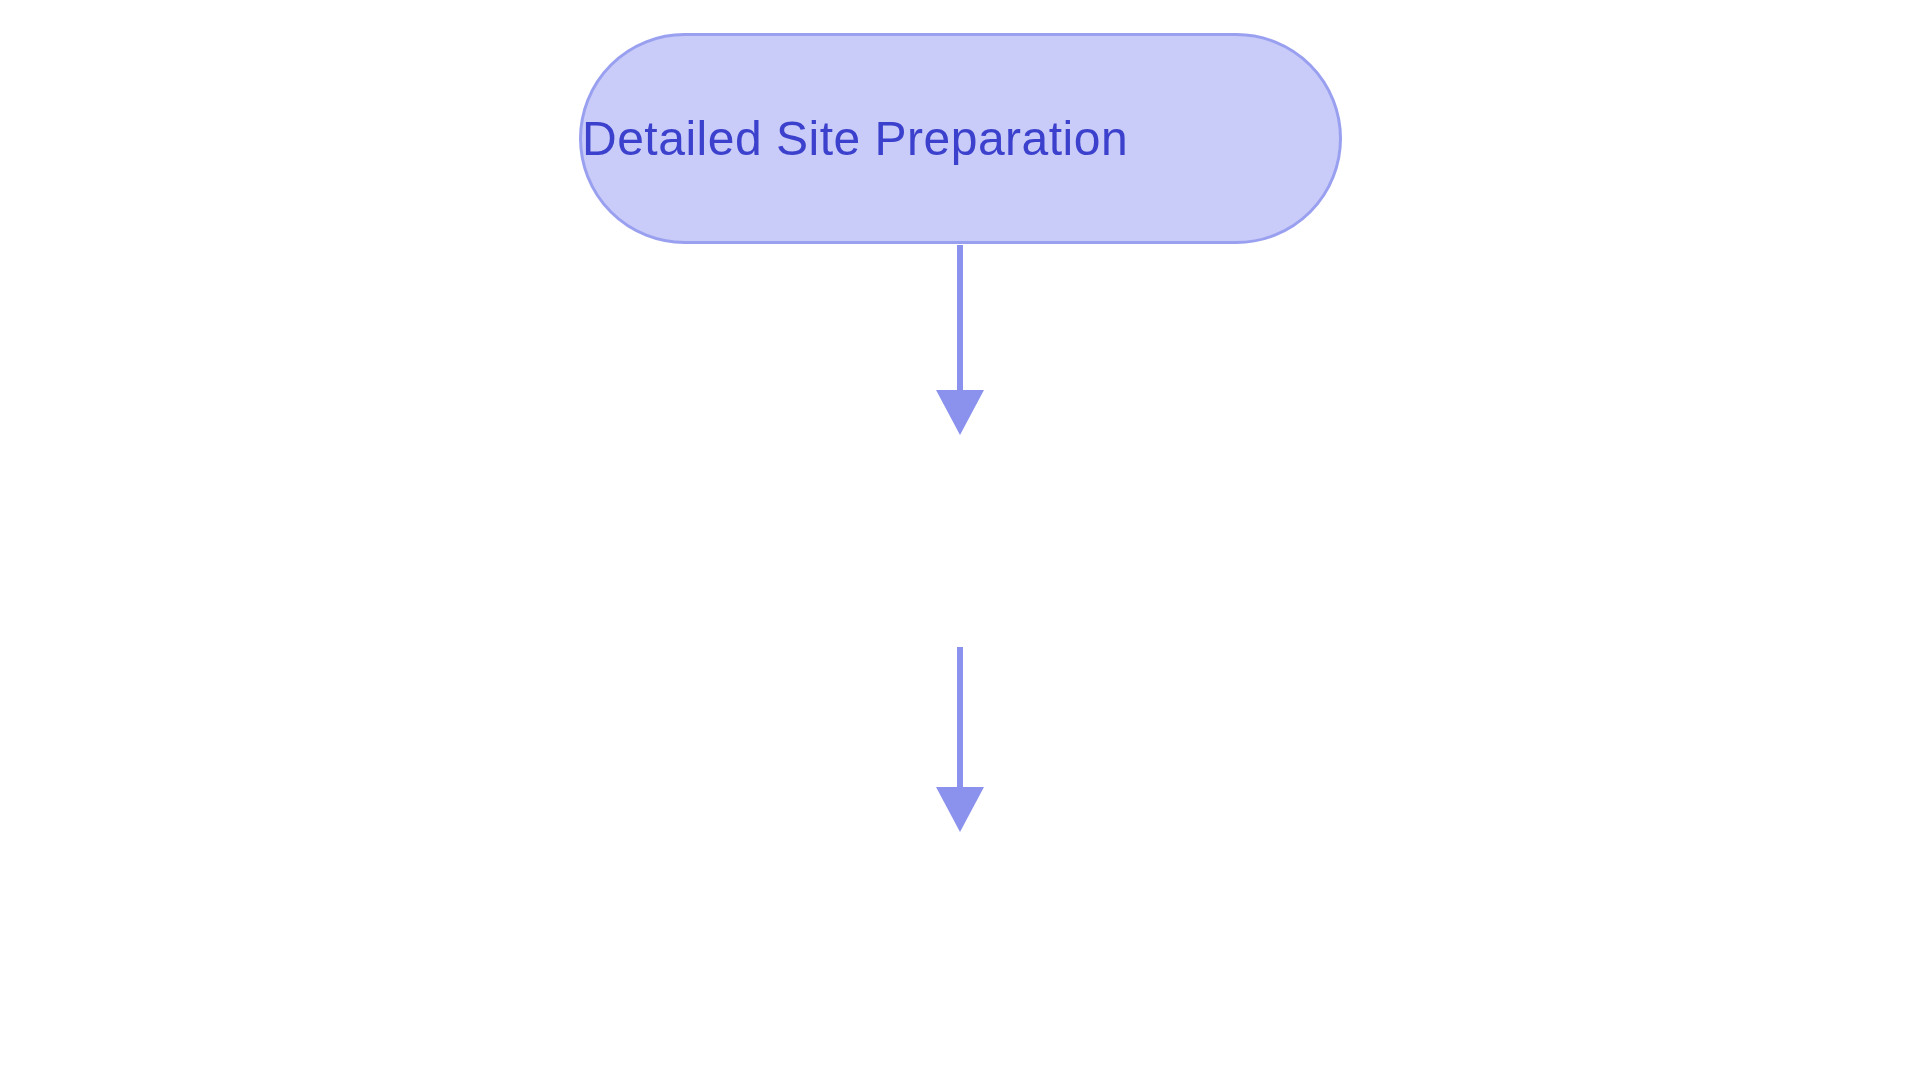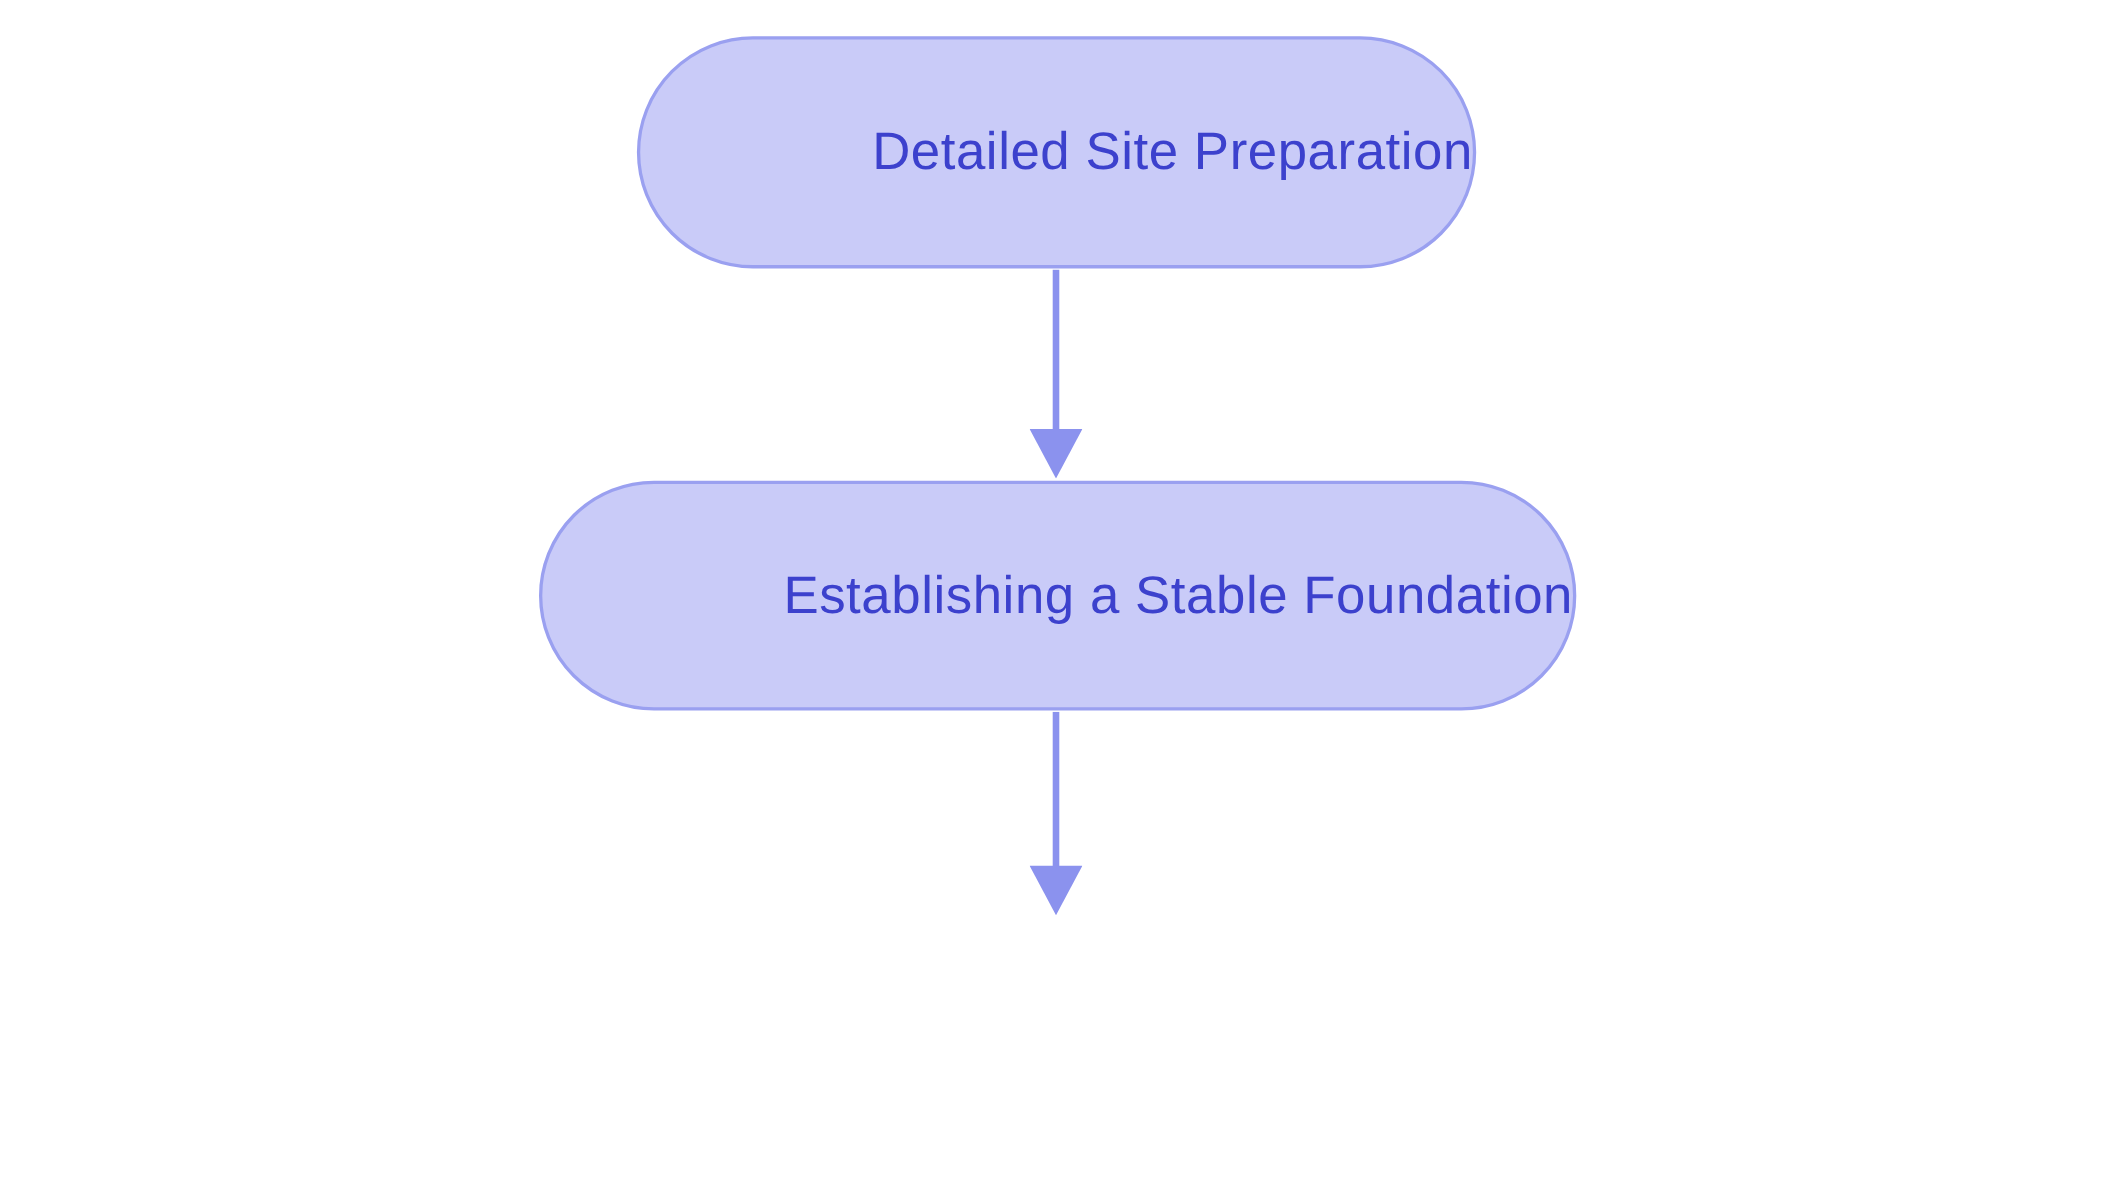--- a/index.html
+++ b/index.html
@@ -16,21 +16,21 @@
     overflow: hidden;
   }
   .node {
     position: absolute;
     box-sizing: border-box;
     background: var(--node-fill, #c9cbf8);
     border: 3px solid var(--node-border, #9aa0f0);
     border-radius: 106px;
     display: flex;
     align-items: center;
-    justify-content: flex-end;
+    justify-content: flex-start;
     text-align: center;
   }
   .node .label {
     color: var(--node-text, #3c41cd);
     font-size: 48px;
     letter-spacing: 0.5px;
     line-height: 1.2;
     white-space: nowrap;
   }
   .node-1 { left: 579px; top: 33px;  width: 763px; height: 211px; }
@@ -51,23 +51,20 @@
 
   <div class="node node-1">
     <span class="label">Detailed Site Preparation</span>
   </div>
 
   <svg class="arrow arrow-1" width="48" height="190" viewBox="0 0 48 190">
     <rect x="21" y="0" width="6" height="148" fill="#8b92ee"></rect>
     <polygon points="0,145 48,145 24,190" fill="#8b92ee"></polygon>
   </svg>
 
-  <div class="node node-2">
-    <span class="label">Establishing a Stable Foundation</span>
-  </div>
 
   <svg class="arrow arrow-2" width="48" height="185" viewBox="0 0 48 185">
     <rect x="21" y="0" width="6" height="143" fill="#8b92ee"></rect>
     <polygon points="0,140 48,140 24,185" fill="#8b92ee"></polygon>
   </svg>
 
 
 </div>
 
 </body></html>

